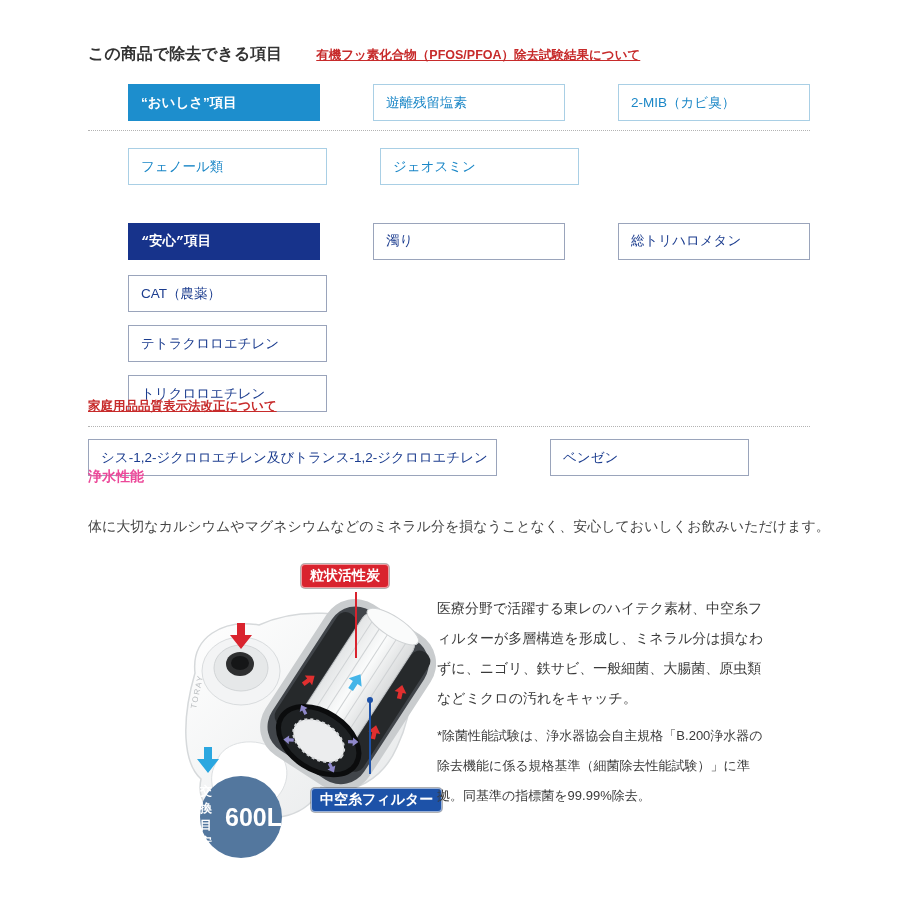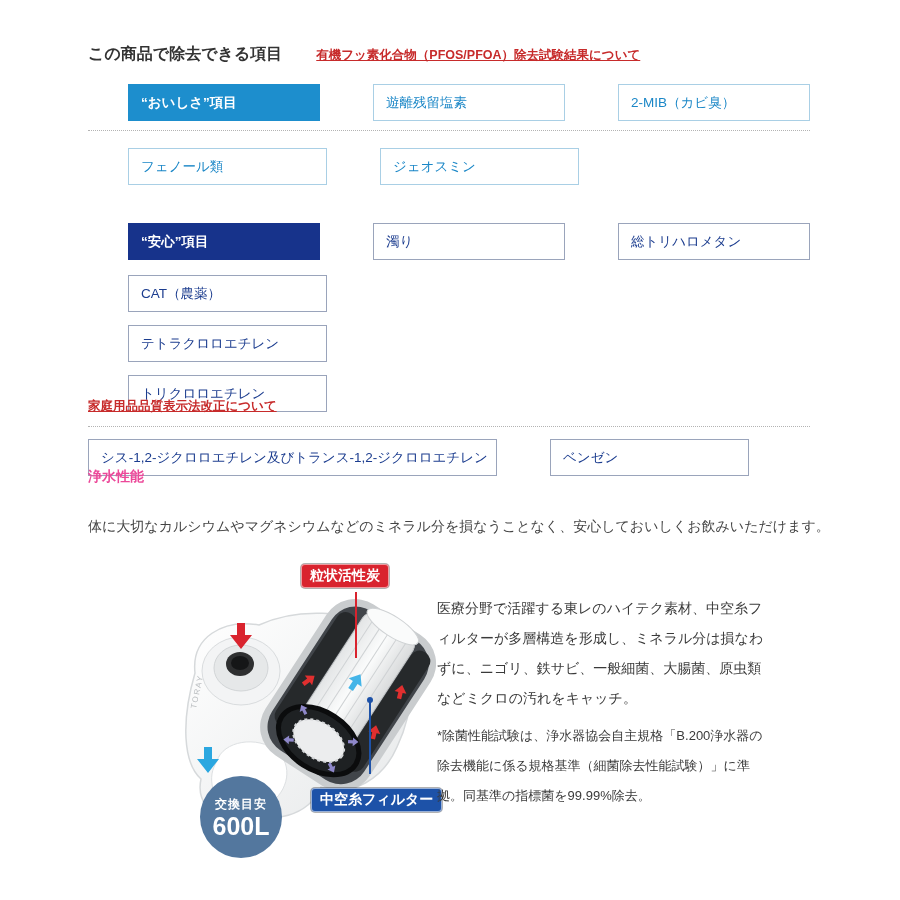--- a/index.html
+++ b/index.html
@@ -21,21 +21,21 @@
     box-sizing:border-box;height:37px;line-height:35px;font-size:13.5px;
     padding-left:12px;background:#fff;white-space:nowrap;overflow:hidden;
   }
   .w1{width:199px;margin-left:40px;} .w2{width:409px;}
   .cell.oishisa{border:1px solid #a9cfe5;color:#1b87c7;}
   .cell.anshin{border:1px solid #9aa4bb;color:#1c3d8f;}
   .cell.head-oishisa{background:#1d8ecd;border:1px solid #1d8ecd;color:#fff;font-weight:bold;}
   .cell.head-anshin{background:#17338b;border:1px solid #17338b;color:#fff;font-weight:bold;}
   .dotted{border-top:1px dotted #b3b3b3;height:0;}
   .mt9{margin-top:9px;} .mt12{margin-top:12px;}
-  .mt14{margin-top:14px;} .mt15{margin-top:15px;flex-direction:column;} .mt17{margin-top:17px;} .mt38{margin-top:38px;}
+  .mt14{margin-top:14px;} .mt15{margin-top:15px;flex-direction:column;} .mt17{margin-top:17px;} .mt38{margin-top:38px;font-family:Liberation Mono, monospace;}
 
   #law-link{left:88px;top:398px;}
 
   
   #perf-title{left:88px;top:468px;font-size:14px;font-weight:bold;color:#ec4899;}
   #perf-lead{left:88px;top:518px;width:760px;font-size:14px;color:#444;}
 
   #figure{left:88px;top:553px;width:722px;height:340px;}
   #fig-svg{position:absolute;left:73px;top:22px;}
 
@@ -46,21 +46,21 @@
   }
   #carbon-callout{left:213px;top:11px;background:#d9232e;}
   #fiber-callout{left:223px;top:235px;background:#1d52a8;}
   #carbon-line{position:absolute;left:267px;top:39px;width:2px;height:66px;background:#d9232e;}
   #fiber-line{position:absolute;left:281px;top:148px;width:2px;height:73px;background:#1d52a8;}
   #fiber-line::before{
     content:"";position:absolute;left:-2px;top:-4px;width:6px;height:6px;border-radius:50%;background:#1d52a8;
   }
   #replace-badge{
     position:absolute;left:112px;top:223px;width:82px;height:82px;border-radius:50%;
-    background:#53779e;color:#fff;display:flex;flex-direction:column;align-items:center;justify-content:center;
+    background:#53779e;color:#fff;display:flex;flex-direction:row;align-items:center;justify-content:center;
   }
   #replace-badge .line1{font-size:12px;font-weight:bold;letter-spacing:1px;}
   #replace-badge .line2{font-size:25px;font-weight:bold;line-height:1;margin-top:1px;}
 
   #fig-text{position:absolute;left:349px;top:40px;width:332px;}
   #fig-desc{font-size:14px;line-height:30px;color:#3a3a3a;}
   #fig-note{font-size:13px;line-height:30px;color:#3a3a3a;margin-top:8px;}
 </style>
 </head>
 <body>

